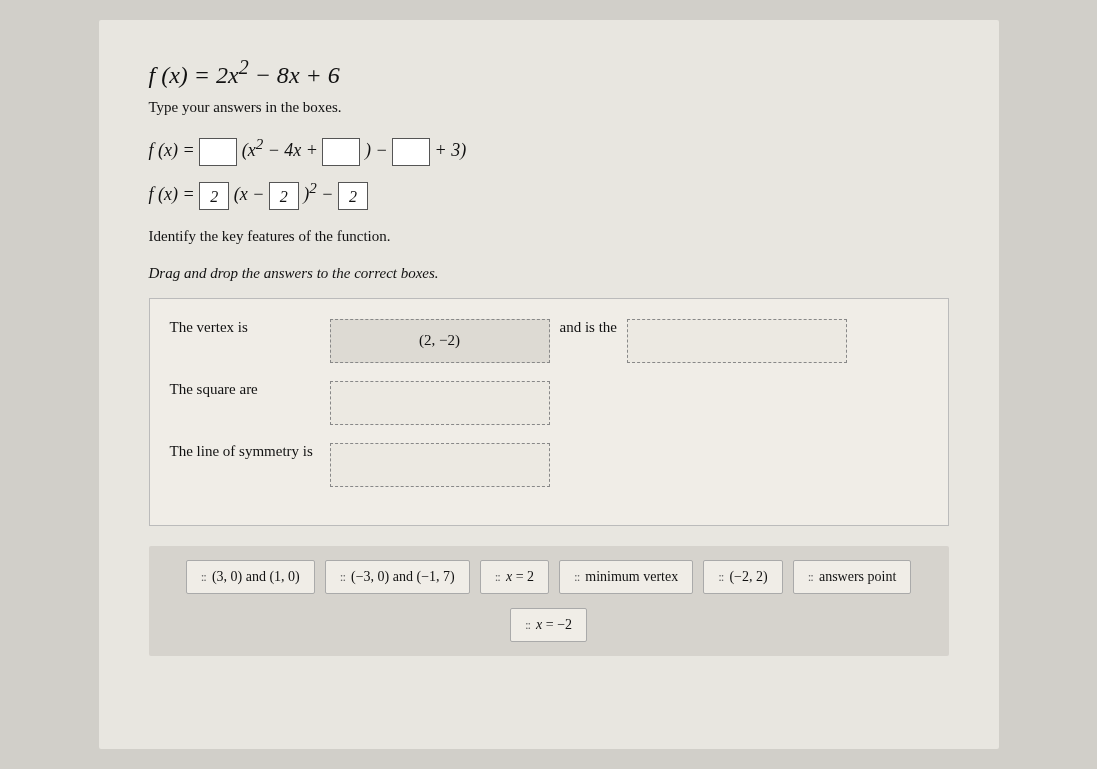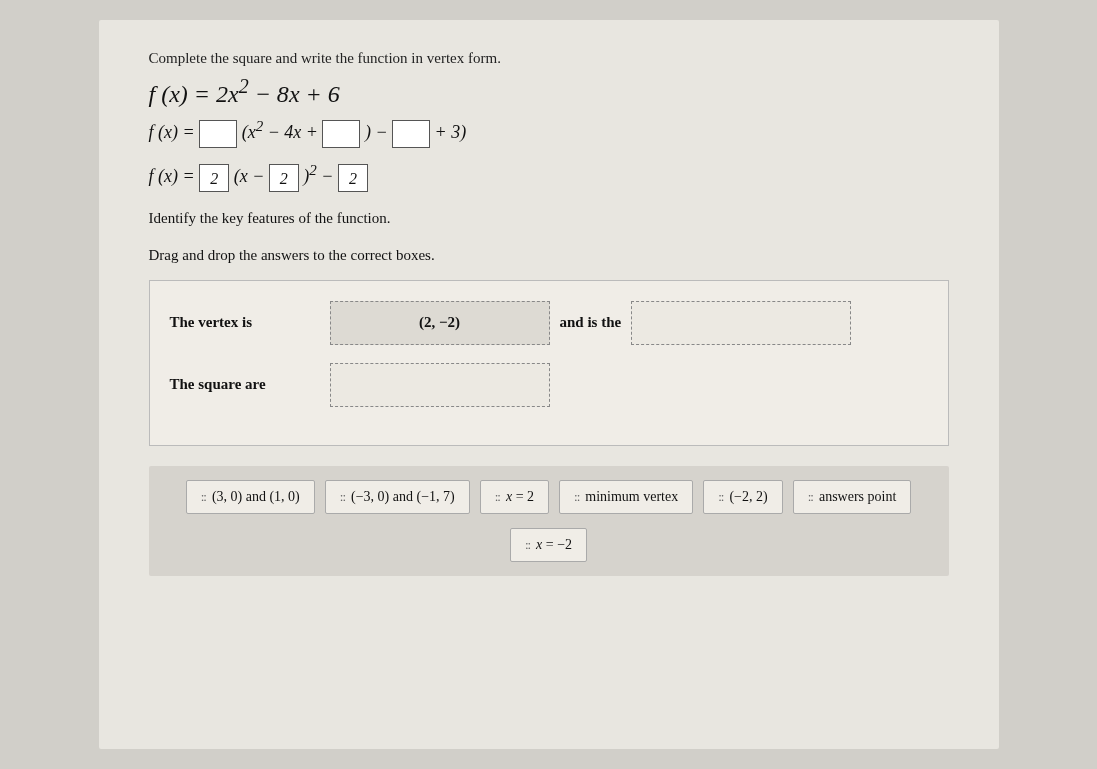--- a/index.html
+++ b/index.html
@@ -73,27 +73,27 @@
       margin-top: 10px;
       margin-bottom: 20px;
     }
     .identify-label {
       font-size: 15px;
       margin-bottom: 20px;
     }
     .drag-label {
       font-size: 15px;
       margin-bottom: 16px;
+      font-style: italic;
     }
     .feature-row {
       display: flex;
-      align-items: center;
+      align-items: flex-start;
       margin-bottom: 18px;
       font-size: 15px;
-      font-weight: bold;
     }
     .feature-label {
       min-width: 160px;
       font-style: normal;
     }
     .drop-zone {
       border: 1.5px dashed #888;
       min-width: 220px;
       height: 44px;
       background: #ece9e2;
@@ -138,26 +138,26 @@
     }
     .section-divider {
       margin: 18px 0 10px 0;
     }
   </style>
 </head>
 <body>
 
 <div class="page">
 
-  <p class="instructions">Complete the square and write the function in vertex form.</p>
 
   <div class="equation-line">
     <i>f</i> (<i>x</i>) = 2<i>x</i><sup>2</sup> − 8<i>x</i> + 6
   </div>
 
+  <p class="type-instruction">Type your answers in the boxes.</p>
 
   <div class="eq-row">
     <i>f</i> (<i>x</i>) =
     <input class="input-box" type="text" style="width: 38px;">
     (<i>x</i><sup>2</sup> − 4<i>x</i> +
     <input class="input-box" type="text" style="width: 38px;">
     ) −
     <input class="input-box" type="text" style="width: 38px;">
     + 3)
   </div>
@@ -188,20 +188,26 @@
       </div>
     </div>
 
     <div class="feature-row">
       <span class="feature-label">The square are</span>
       <div class="drop-zone">
         <span></span>
       </div>
     </div>
 
+    <div class="feature-row">
+      <span class="feature-label">The line of symmetry is</span>
+      <div class="drop-zone">
+        <span></span>
+      </div>
+    </div>
 
   </div>
 
   <div class="drag-items-row">
 
     <div class="drag-item">
       <span class="drag-dots">::</span>
       <span>(3, 0) and (1, 0)</span>
     </div>
 

